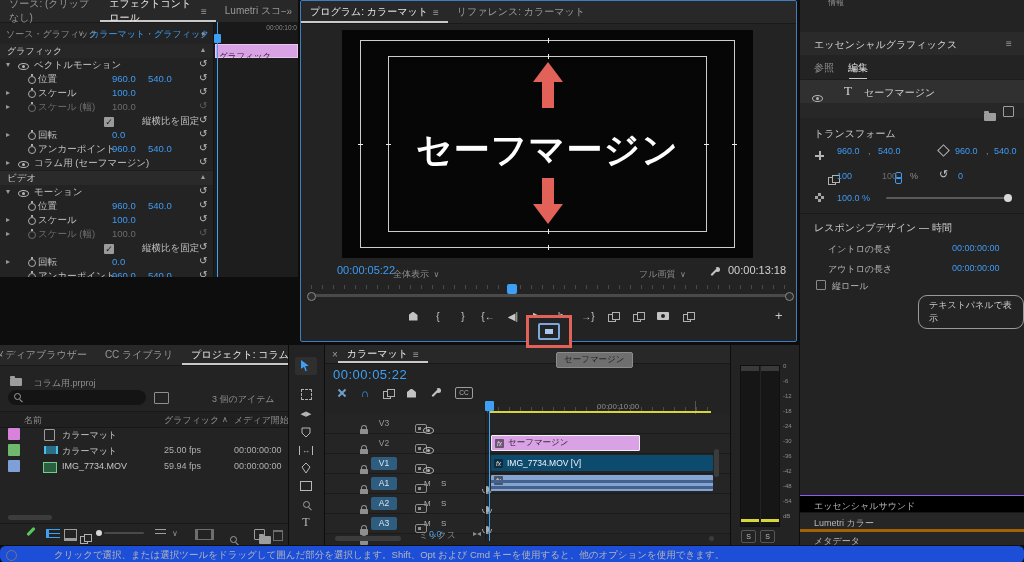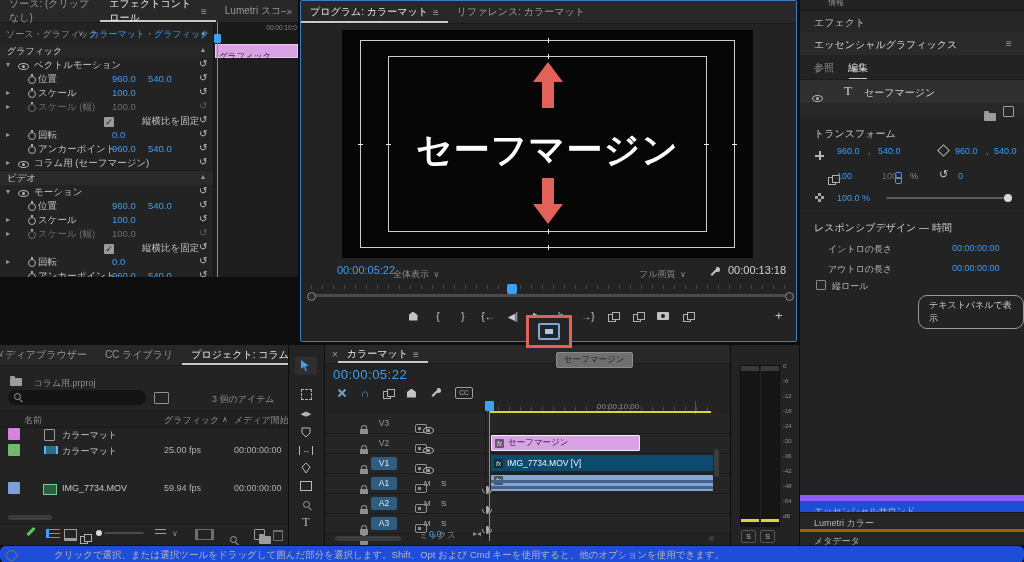--- a/index.html
+++ b/index.html
@@ -351,23 +351,20 @@
         </span>
       <span class="tbtn">
           <span class="sq2"></span>
         </span>
     </div>
     <span class="abs" style="left:474px;top:307px;font-size:13px;color:#c8c8c8;">+</span>
   </div>
 
   <div class="panel" style="left:800px;top:0;width:224px;height:545px;">
     <div class="abs t8 dimtx" style="left:28px;top:-3px;">情報</div>
-    <div class="abs" style="left:0;top:10px;width:224px;height:22px;background:#262626;border-top:1px solid #181818;border-bottom:1px solid #181818;">
-      <span class="abs t10" style="left:14px;top:5px;color:#bdbdbd;">エフェクト</span>
-    </div>
     <div class="abs" style="left:0;top:32px;width:224px;height:23px;background:#2a2a2a;">
       <span class="abs t10" style="left:14px;top:6px;color:#d6d6d6;">エッセンシャルグラフィックス</span>
       <span class="abs menu-ic" style="left:206px;top:6px;">≡</span>
     </div>
     <div class="abs" style="left:0;top:55px;width:224px;height:24px;">
       <span class="abs t10 dimtx" style="left:14px;top:6px;">参照</span>
       <span class="abs t10 white" style="left:48px;top:6px;box-shadow:0 3px 0 -1px #c9c9c9;padding-bottom:3px;">編集</span>
     </div>
     <div class="abs" style="left:0;top:79px;width:224px;height:24px;background:#303030;border-top:1px solid #1c1c1c;border-bottom:1px solid #1c1c1c;">
       <span class="abs" style="left:12px;top:8px;"><span class="eye"></span></span>
@@ -406,21 +403,21 @@
     <div class="abs" style="left:0;top:213px;width:224px;border-top:1px solid #191919;"></div>
     <div class="abs t10" style="left:14px;top:221px;color:#c9c9c9;">レスポンシブデザイン — 時間</div>
     <div class="abs t9" style="left:28px;top:243px;color:#b5b5b5;">イントロの長さ</div>
     <div class="abs t9 blue" style="left:152px;top:243px;">00:00:00:00</div>
     <div class="abs t9" style="left:28px;top:263px;color:#b5b5b5;">アウトロの長さ</div>
     <div class="abs t9 blue" style="left:152px;top:263px;">00:00:00:00</div>
     <span class="abs cb off" style="left:16px;top:280px;"></span>
     <span class="abs t9" style="left:32px;top:280px;color:#b5b5b5;">縦ロール</span>
     <div class="abs" style="left:118px;top:295px;padding:3px 10px;border:1px solid #9a9a9a;border-radius:9px;font-size:9px;color:#cccccc;">テキストパネルで表示</div>
 
-    <div class="abs" style="left:0;top:495px;width:224px;height:17px;border-top:6px solid #8b5cf6;background:#1d4ed8;">
+    <div class="abs" style="left:0;top:495px;width:224px;height:17px;border-top:1px solid #8b5cf6;background:#000000;">
       <span class="abs t9" style="left:14px;top:4px;color:#b9b9b9;">エッセンシャルサウンド</span>
     </div>
     <div class="abs" style="left:0;top:512px;width:224px;height:17px;border-top:1px solid #181818;background:#262626;">
       <span class="abs t9" style="left:14px;top:4px;color:#b9b9b9;">Lumetri カラー</span>
     </div>
     <div class="abs" style="left:0;top:529px;width:224px;height:16px;border-top:3px solid #a16207;background:#262626;">
       <span class="abs t9" style="left:14px;top:3px;color:#b9b9b9;">メタデータ</span>
     </div>
   </div>
 
@@ -460,21 +457,21 @@
       <span class="abs" style="left:44px;top:3px;width:9px;height:10px;border:1px solid #9d9d9d;border-radius:1px;"></span>
       <span class="abs t9" style="left:62px;top:3px;color:#c5c5c5;">カラーマット</span>
     </div>
     <div class="abs" style="left:0;top:97px;width:288px;height:16px;">
       <span class="abs" style="left: 8px; top: 2px; width: 12px; height: 12px; border-radius: 1px; background: rgb(111, 185, 111);"></span>
       <span class="abs" style="left:44px;top:4px;width:10px;height:8px;border-left:2px solid #49c0ea;border-right:2px solid #49c0ea;background:#2a6e88;"></span>
       <span class="abs t9" style="left:62px;top:3px;color:#c5c5c5;">カラーマット</span>
       <span class="abs t9" style="left:164px;top:3px;color:#b0b0b0;">25.00 fps</span>
       <span class="abs t9 nw" style="left:234px;top:3px;color:#b0b0b0;">00:00:00:00</span>
     </div>
-    <div class="abs" style="left:0;top:113px;width:288px;height:16px;margin-top:22px;">
+    <div class="abs" style="left:0;top:113px;width:288px;height:16px;">
       <span class="abs" style="left: 8px; top: 2px; width: 12px; height: 12px; border-radius: 1px; background: rgb(127, 159, 216);"></span>
       <span class="abs" style="left:43px;top:4px;width:12px;height:9px;border:1px solid #6fcf8f;background:#2c5e40;"></span>
       <span class="abs t9" style="left:62px;top:3px;color:#c5c5c5;">IMG_7734.MOV</span>
       <span class="abs t9" style="left:164px;top:3px;color:#b0b0b0;">59.94 fps</span>
       <span class="abs t9 nw" style="left:234px;top:3px;color:#b0b0b0;">00:00:00:00</span>
     </div>
 
     <div class="abs" style="left:8px;top:170px;width:44px;height:5px;background:#3c3c3c;border-radius:3px;"></div>
 
     <div class="abs" style="left:0;top:178px;width:288px;height:22px;background:#232323;border-top:1px solid #181818;">

